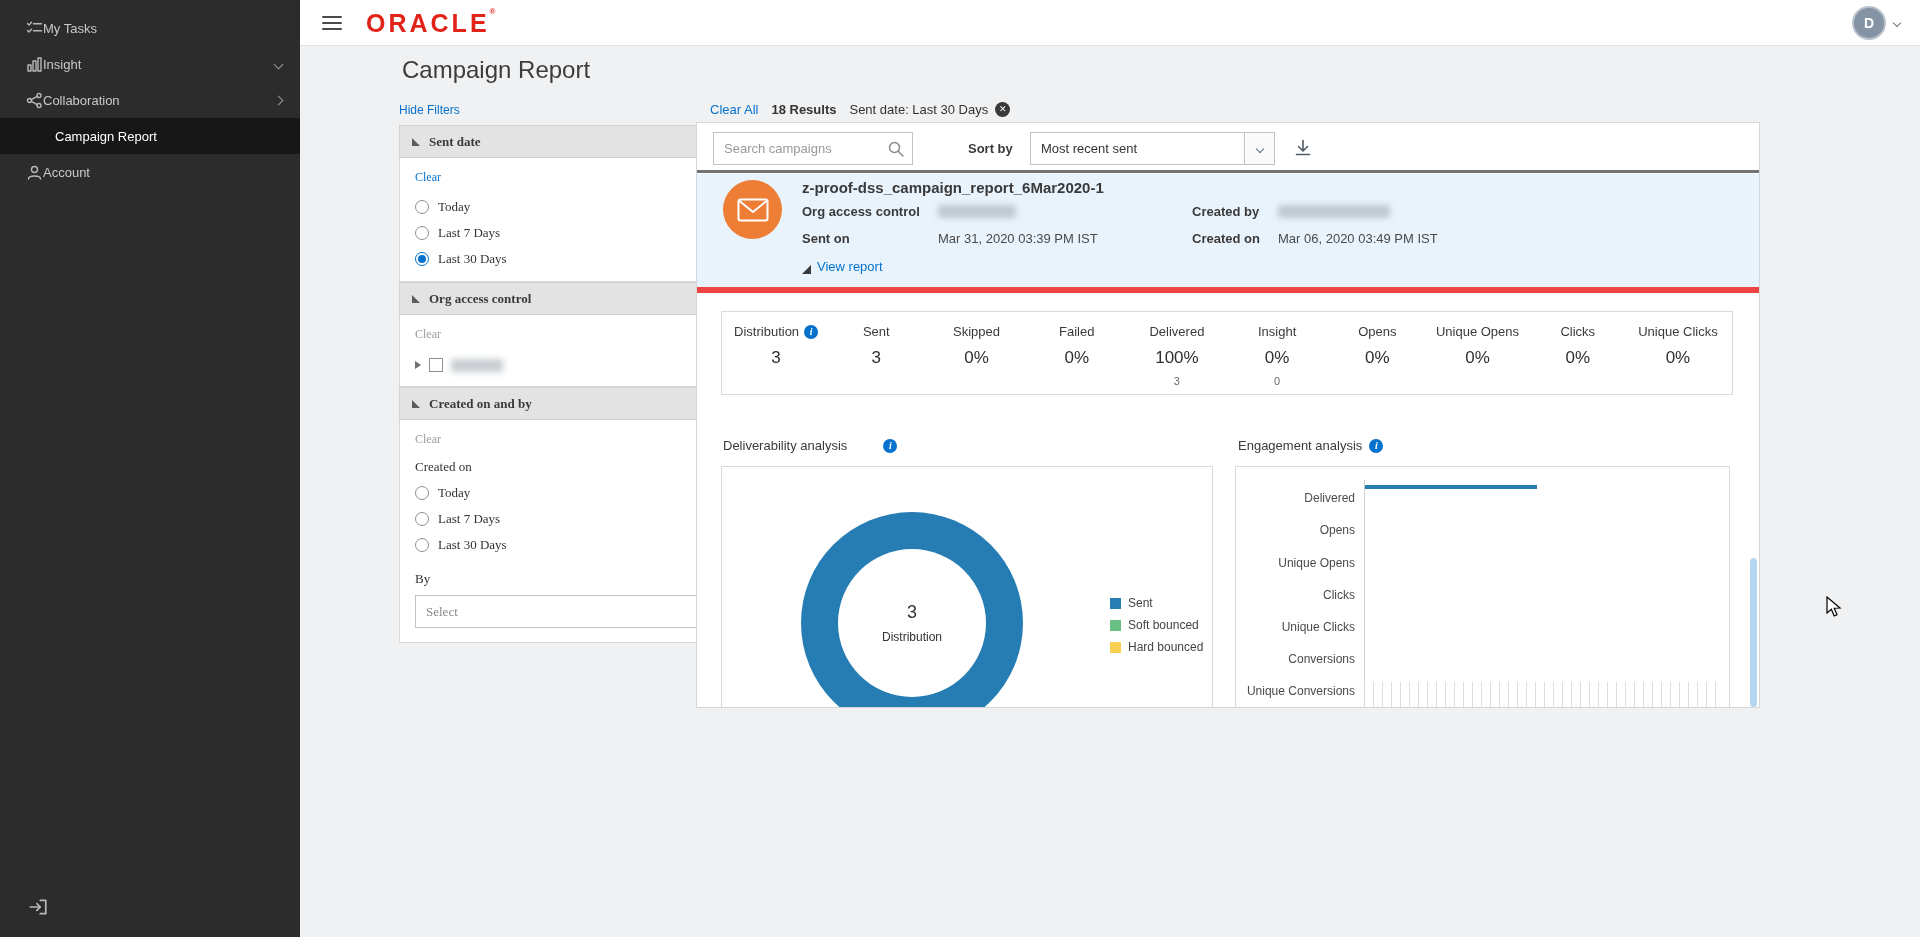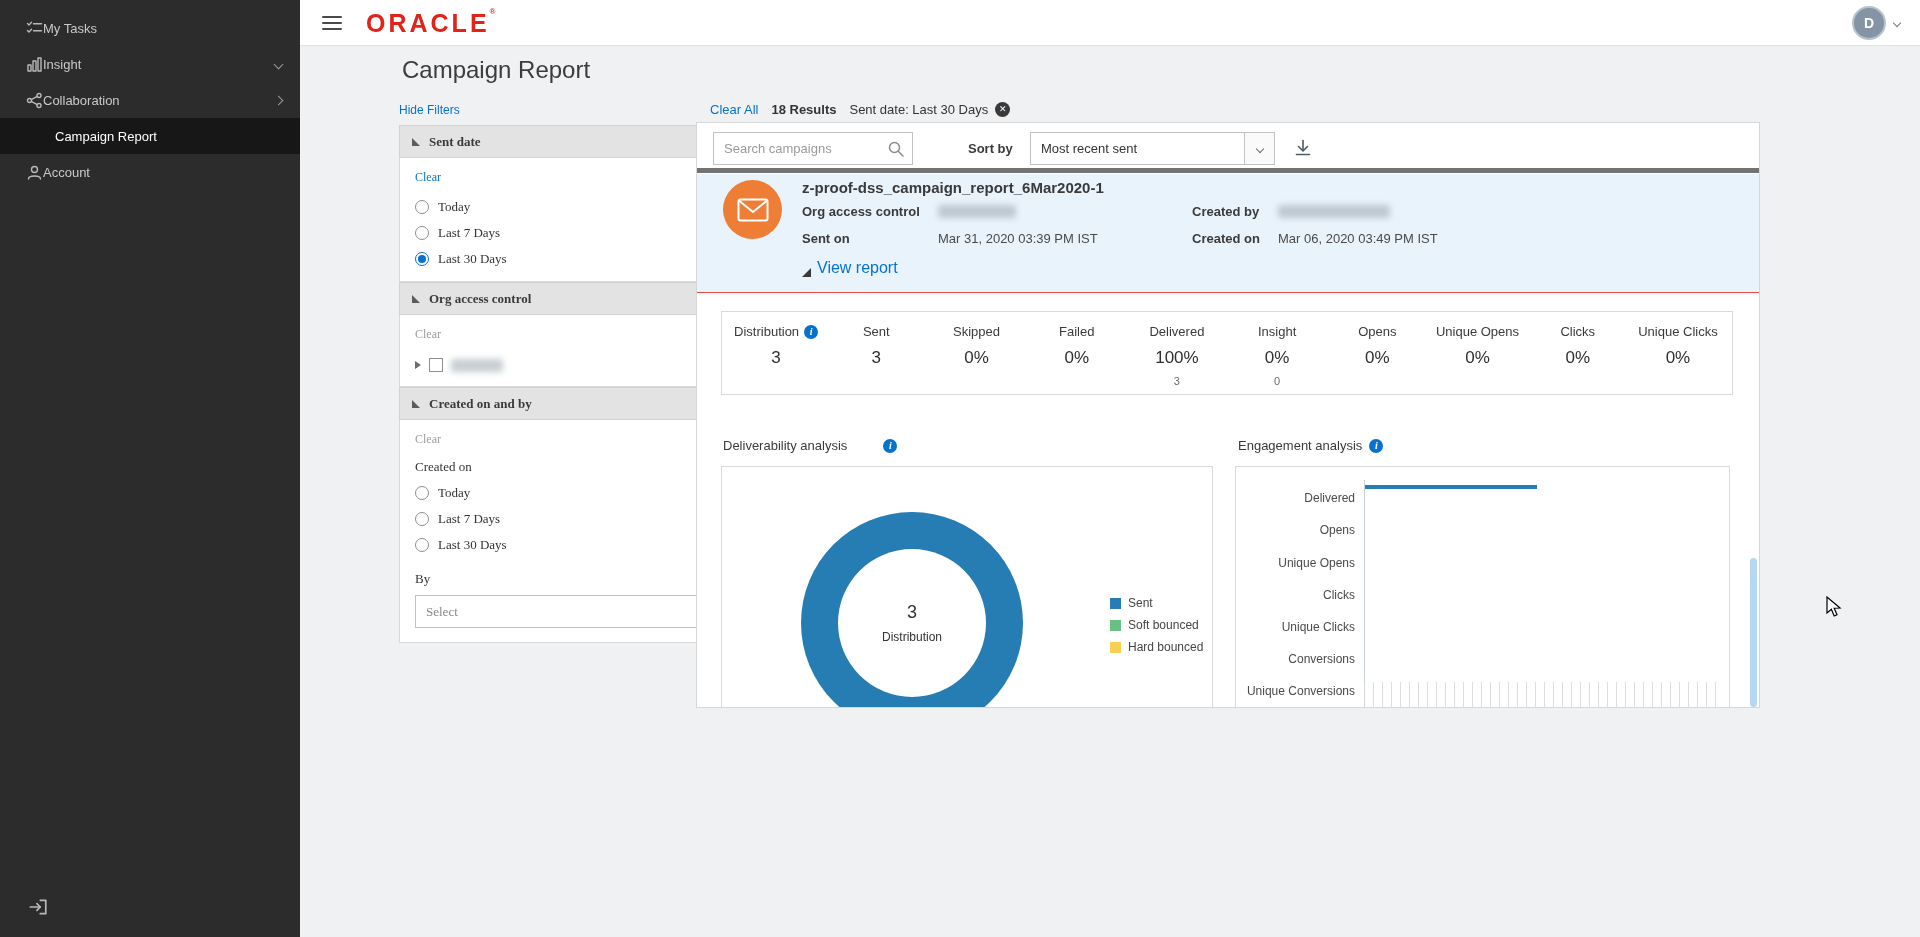--- a/index.html
+++ b/index.html
@@ -59,43 +59,43 @@
   .fscroll { position:absolute; right:0; top:8px; width:5px; height:488px; background:#bfdcf3; border-radius:3px; cursor:pointer; }
 
   
   .results-header { position:absolute; left:410px; top:56px; display:flex; align-items:center; gap:13px; font-size:13px; }
   .results-count { font-weight:700; color:#333; }
   .chip-text { color:#333; }
   .chip-x { width:15px; height:15px; border-radius:50%; background:#3a3a3a; color:#fff; font-size:9px; line-height:15px; text-align:center; cursor:pointer; margin-left:-6px; }
 
   
   .card { position:absolute; left:396px; top:76px; width:1064px; height:586px; background:#fff; border:1px solid #d7d7d7; overflow:hidden; }
-  .toolbar { position:relative; height:50px; border-bottom:5px solid #737373; }
+  .toolbar { position:relative; height:50px; border-bottom:3px solid #737373; }
   .search-box { position:absolute; left:16px; top:9px; width:200px; height:33px; border:1px solid #c2c2c2; background:#fff; }
   .search-box input { width:100%; height:100%; border:none; outline:none; padding:0 32px 0 10px; font-size:13px; font-family:inherit; color:#333; }
   .search-box input::placeholder { color:#9a9a9a; }
   .search-icon { position:absolute; right:7px; top:7px; cursor:pointer; }
   .search-icon svg { width:18px; height:18px; stroke:#8a8a8a; fill:none; stroke-width:1.5; stroke-linecap:round; }
   .sortby { position:absolute; left:271px; top:18px; font-size:13px; font-weight:700; color:#3a3a3a; }
   .dropdown { position:absolute; left:333px; top:9px; width:245px; height:33px; border:1px solid #c2c2c2; background:#fff; display:flex; align-items:center; font-size:13px; color:#333; cursor:pointer; }
   .dropdown .dd-text { padding:0 10px; flex:1; }
   .dd-btn { width:30px; height:100%; border-left:1px solid #c2c2c2; background:#fafafa; display:flex; align-items:center; justify-content:center; }
   .dd-btn .chev { margin:0; border-color:#5f6b76; width:6px; height:6px; }
   .download { position:absolute; left:596px; top:15px; cursor:pointer; }
   .download svg { width:20px; height:20px; stroke:#4d5b66; fill:none; stroke-width:1.6; stroke-linecap:round; stroke-linejoin:round; }
 
   
-  .result-item { position:absolute; left:0; right:0; top:51px; height:119px; background:#e9f3fc; border-bottom:1px solid #ef4444; cursor:pointer; }
+  .result-item { position:absolute; left:0; right:0; top:51px; height:119px; background:#e9f3fc; border-bottom:6px solid #ef4444; cursor:pointer; }
   .mail-badge { position:absolute; left:26px; top:6px; width:59px; height:59px; border-radius:50%; background:#ee7d35; display:flex; align-items:center; justify-content:center; }
   .mail-badge svg { width:32px; height:24px; stroke:#fff; fill:none; stroke-width:2; stroke-linejoin:round; }
   .c-title { position:absolute; left:105px; top:5px; font-size:15px; font-weight:700; color:#3a3a3a; }
   .meta { position:absolute; font-size:13px; }
   .meta.label { font-weight:700; color:#3a3a3a; }
   .meta.value { color:#4a4a4a; }
-  .view-report { position:absolute; left:105px; top:85px; display:flex; align-items:flex-end; gap:6px; font-size:16px; }
+  .view-report { position:absolute; left:105px; top:85px; display:flex; align-items:flex-end; gap:6px; font-size:13px; }
   .view-report .tri { width:0; height:0; border-bottom:9px solid #3a3a3a; border-left:9px solid transparent; }
 
   
   .metrics { position:absolute; left:24px; top:188px; width:1012px; height:84px; border:1px solid #d9d9d9; display:flex; align-items:flex-start; padding:12px 4px 0; }
   .mcol { flex:1; text-align:center; }
   .mlabel { font-size:13px; color:#3a3a3a; display:flex; align-items:center; justify-content:center; gap:5px; }
   .mvalue { font-size:17px; color:#2f2f2f; margin-top:9px; }
   .msub { font-size:11px; color:#6b6b6b; margin-top:7px; min-height:12px; }
   .info { width:14px; height:14px; border-radius:50%; background:#0572ce; color:#fff; font-size:10px; font-weight:700; font-style:italic; font-family:"Liberation Serif", serif; display:inline-flex; align-items:center; justify-content:center; cursor:pointer; flex:none; }
 

